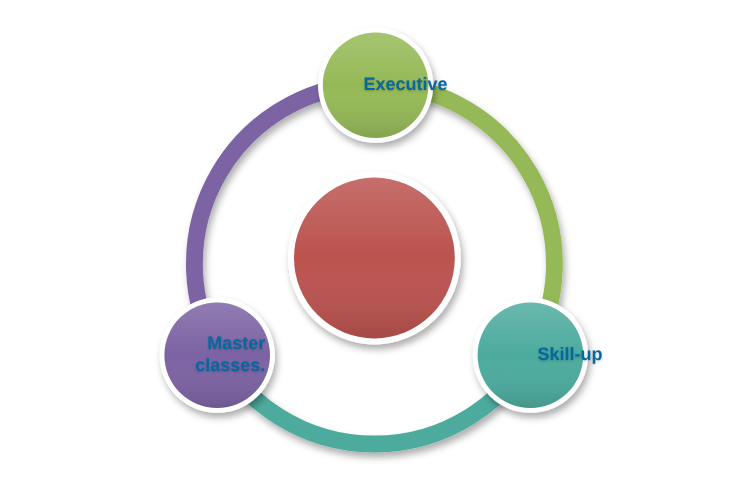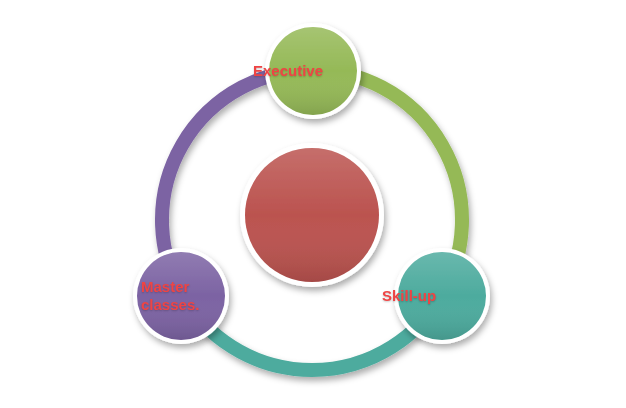--- a/index.html
+++ b/index.html
@@ -21,22 +21,22 @@
     top: 0;
     display: block;
   }
   .ring-arc {
     fill: none;
     stroke-width: 14;
     stroke-linecap: butt;
   }
   .label {
     position: absolute;
-    color: #ef4444;
-    text-align: left;
+    color: #0369a1;
+    text-align: right;
     font-weight: bold;
     font-size: 15px;
     line-height: 18px;
     text-shadow: 0 1px 2px rgba(0,0,0,0.22);
     user-select: none;
   }
   .label-executive { left: 253px; top: 62px;  width: 120px; }
   .label-skillup   { left: 382px; top: 287px; width: 120px; }
   .label-master    { left: 141px; top: 278px; width: 80px;  }
   .label-center {

